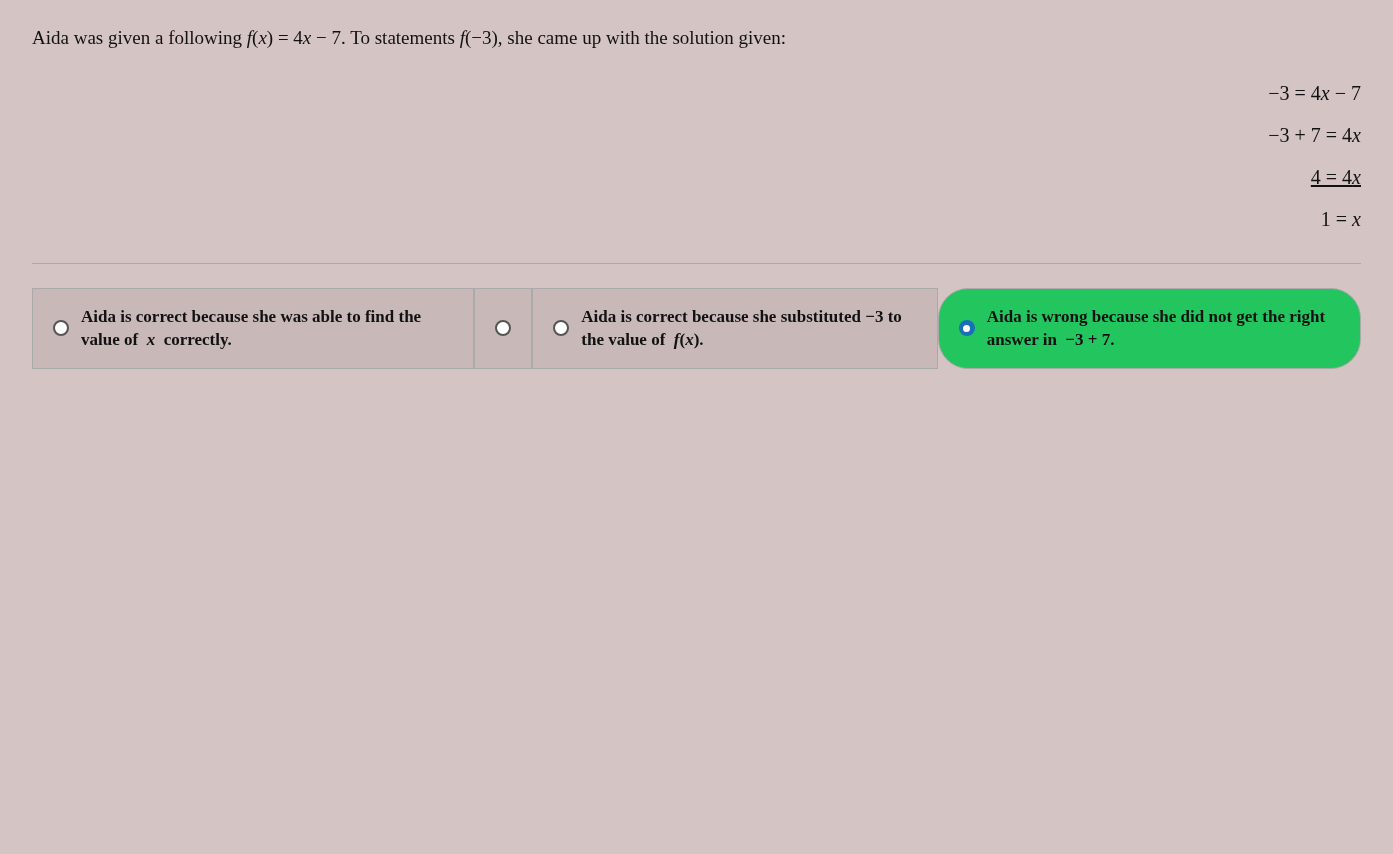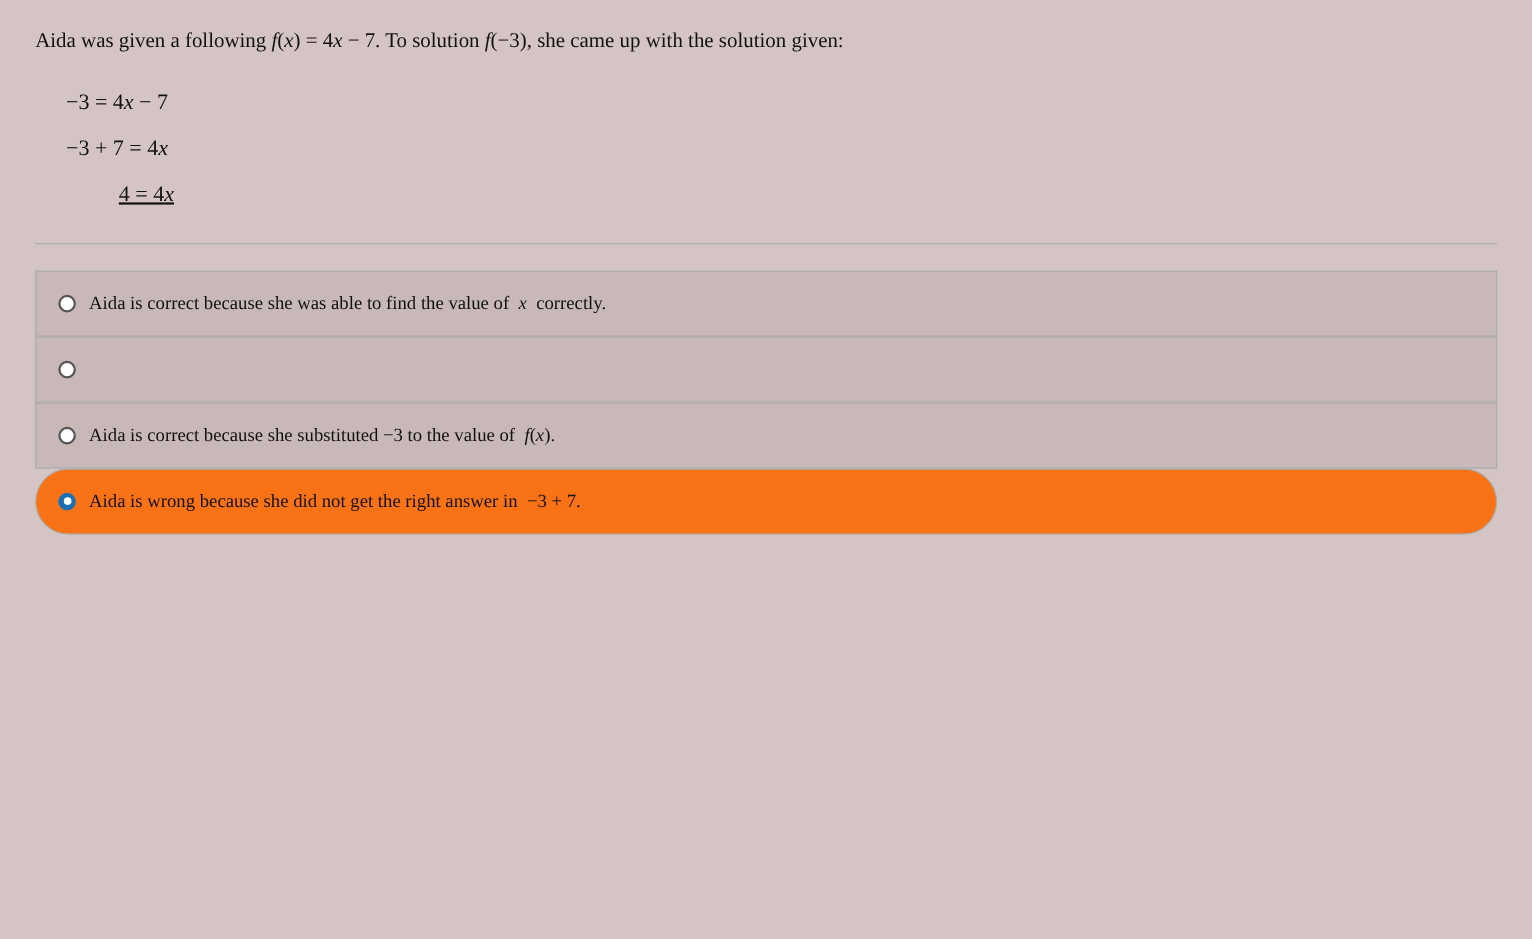--- a/index.html
+++ b/index.html
@@ -26,23 +26,24 @@
 
     .problem-statement {
       font-size: 19px;
       color: #111;
       margin-bottom: 20px;
       line-height: 1.5;
       font-family: Georgia, serif;
     }
 
     .solution-steps {
-      margin-left: 28px;
+      margin-left: 44px;
       margin-bottom: 24px;
       line-height: 2.0;
+      text-align: right;
     }
 
     .step-line {
       font-size: 20px;
       font-family: Georgia, serif;
       color: #111;
       display: block;
       margin-bottom: 2px;
     }
 
@@ -63,42 +64,43 @@
     }
 
     .divider {
       border: none;
       border-top: 1px solid #aaa;
       margin: 8px 0 24px 0;
     }
 
     .answer-options {
       display: flex;
-      flex-direction: column;
+      flex-direction: row;
       gap: 0px;
       margin-top: 8px;
+      font-weight: bold;
     }
 
     .answer-option {
       background-color: #c8b8b8;
       border: 1px solid #aaa;
       padding: 16px 20px;
       font-size: 17px;
       font-family: Georgia, serif;
       color: #111;
       display: flex;
       align-items: center;
       gap: 12px;
       cursor: pointer;
       line-height: 1.4;
       min-height: 60px;
     }
 
     .answer-option.selected {
-      background-color: #f97316;
+      background-color: #22c55e;
       border-radius: 30px;
     }
 
     .radio-circle {
       width: 16px;
       height: 16px;
       border-radius: 50%;
       border: 2px solid #555;
       background: white;
       flex-shrink: 0;
@@ -122,29 +124,30 @@
     }
   </style>
 </head>
 <body>
 
 <div class="main-container">
 
   <div class="problem-statement">
     <span>Aida was given a following</span>
     <span>  <i>f</i>(<i>x</i>) = 4<i>x</i> − 7.</span>
-    <span>To solution</span>
+    <span>To statements</span>
     <span>  <i>f</i>(−3),</span>
     <span>she came up with the solution given:</span>
   </div>
 
   <div class="solution-steps">
     <span class="step-line">−3 = 4<i>x</i> − 7</span>
     <span class="step-line">−3 + 7 = 4<i>x</i></span>
     <span class="step-line indent">4 = 4<i>x</i></span>
+    <span class="step-line indent2">1 = <i>x</i></span>
   </div>
 
 
   <hr class="divider">
 
   <div class="answer-options">
 
     <div class="answer-option">
       <span class="radio-circle"></span>
       <span>Aida is correct because she was able to find the value of &nbsp;<i>x</i>&nbsp; correctly.</span>

